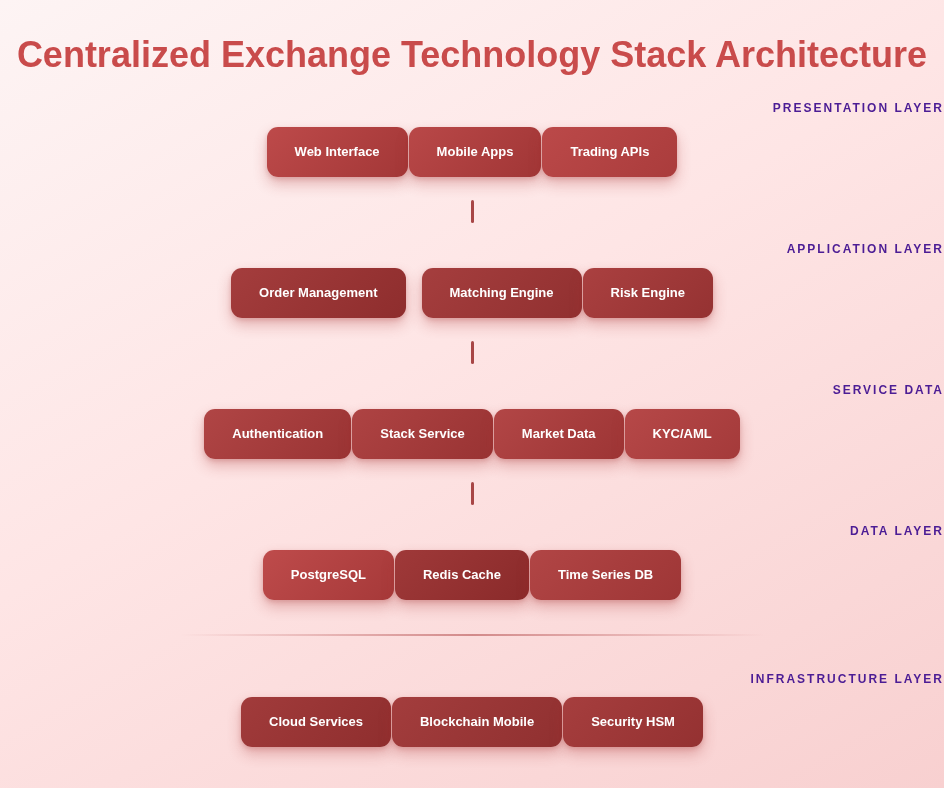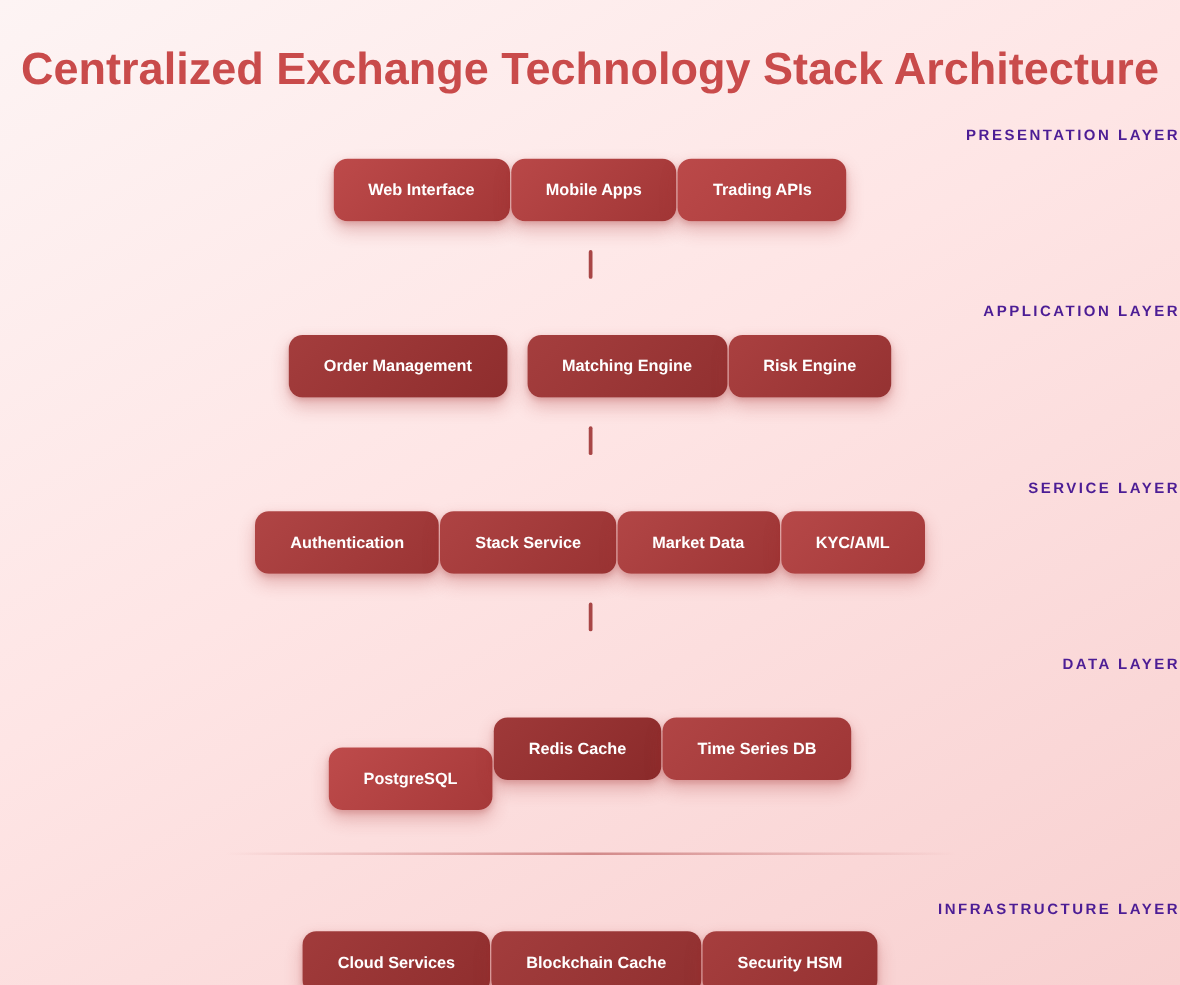--- a/index.html
+++ b/index.html
@@ -83,44 +83,44 @@
     <div class="row">
       <div class="node" style="background: linear-gradient(135deg, rgb(164, 61, 61), rgb(142, 45, 45));">Order Management</div>
       <div class="node" style="background: linear-gradient(135deg, rgb(165, 62, 62), rgb(145, 48, 48)); margin-left: 15px;">Matching Engine</div>
       <div class="node" style="background: linear-gradient(135deg, rgb(170, 64, 64), rgb(149, 50, 50));">Risk Engine</div>
     </div>
   </section>
 
   <div class="connector"></div>
 
   <section class="layer">
-    <div class="layer-label">SERVICE LAYER</div>
+    <div class="layer-label">SERVICE DATA</div>
     <div class="row">
       <div class="node" style="background: linear-gradient(135deg, rgb(176, 69, 69), rgb(154, 52, 52));">Authentication</div>
       <div class="node" style="background: linear-gradient(135deg, rgb(174, 67, 67), rgb(153, 51, 51));">Stack Service</div>
       <div class="node" style="background: linear-gradient(135deg, rgb(178, 70, 70), rgb(157, 53, 53));">Market Data</div>
       <div class="node" style="background: linear-gradient(135deg, rgb(182, 72, 72), rgb(164, 58, 58));">KYC/AML</div>
     </div>
   </section>
 
   <div class="connector"></div>
 
   <section class="layer">
     <div class="layer-label">DATA LAYER</div>
     <div class="row">
-      <div class="node" style="background: linear-gradient(135deg, rgb(190, 75, 75), rgb(166, 57, 57)); margin-top: 48px;">PostgreSQL</div>
+      <div class="node" style="background: linear-gradient(135deg, rgb(190, 75, 75), rgb(166, 57, 57));">PostgreSQL</div>
       <div class="node" style="background: linear-gradient(135deg, rgb(159, 57, 57), rgb(138, 42, 42));">Redis Cache</div>
       <div class="node" style="background: linear-gradient(135deg, rgb(177, 69, 69), rgb(158, 54, 54));">Time Series DB</div>
     </div>
   </section>
 
   <div class="divider"></div>
 
   <section class="layer layer-infra">
     <div class="layer-label">INFRASTRUCTURE LAYER</div>
     <div class="row">
       <div class="node" style="background: linear-gradient(135deg, rgb(161, 59, 59), rgb(143, 46, 46));">Cloud Services</div>
-      <div class="node" style="background: linear-gradient(135deg, rgb(163, 61, 61), rgb(144, 48, 48));">Blockchain Cache</div>
+      <div class="node" style="background: linear-gradient(135deg, rgb(163, 61, 61), rgb(144, 48, 48));">Blockchain Mobile</div>
       <div class="node" style="background: linear-gradient(135deg, rgb(166, 62, 62), rgb(148, 49, 49));">Security HSM</div>
     </div>
   </section>
 
 </div>
 
 </body></html>

